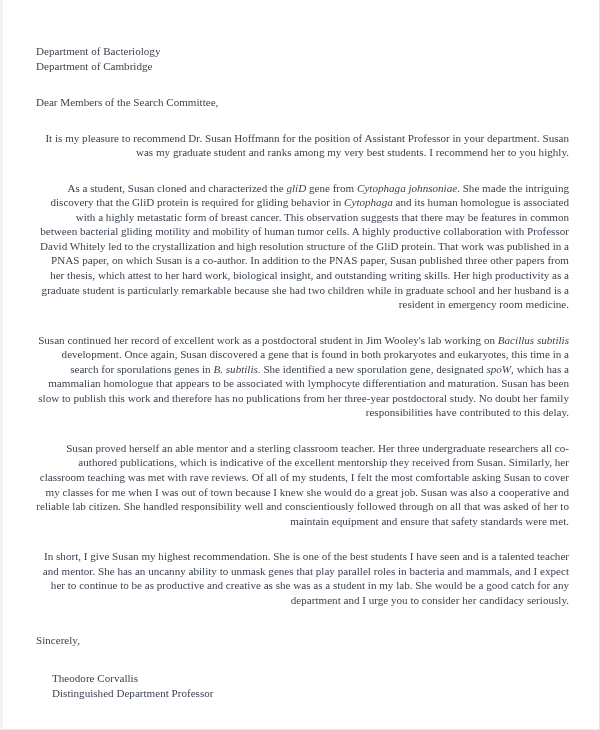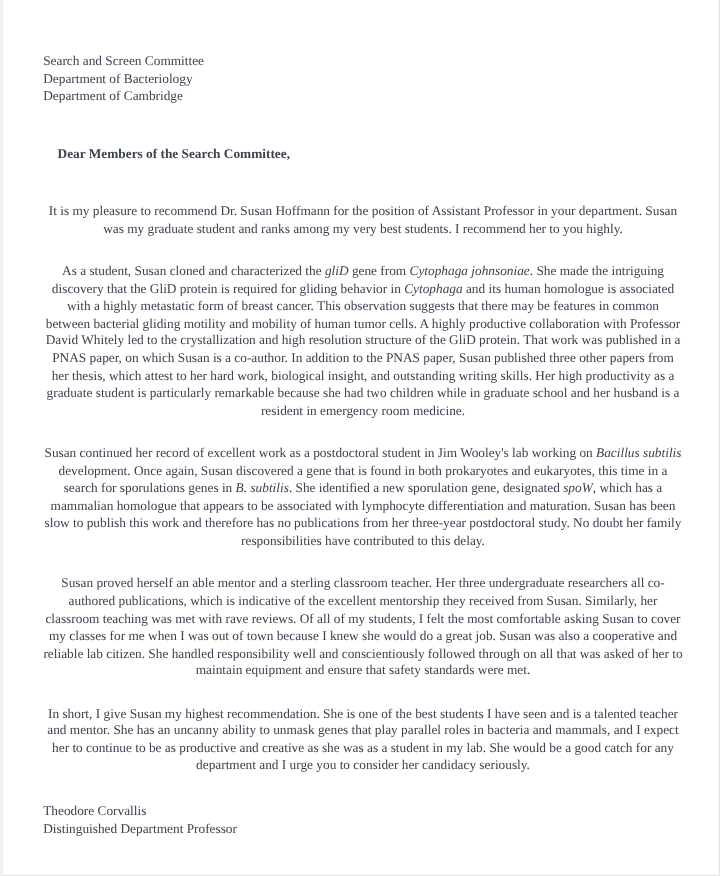--- a/index.html
+++ b/index.html
@@ -43,74 +43,74 @@
   .addr-block {
     margin: 0;
   }
 
   .addr-line {
     display: block;
     white-space: pre;
   }
 
   .salutation {
-    margin: 12px;
+    margin: 0;
     padding-top: 22px;
-    font-weight: bold;
   }
 
   .para {
     margin: 0;
     padding-top: 21px;
-    text-align: center;
+    text-align: right;
     white-space: normal;
   }
 
   .closing {
     margin: 0;
     padding-top: 26px;
   }
 
   .signer {
     margin: 0;
     padding-top: 23px;
   }
 
   .signer-line {
     display: block;
     white-space: pre;
+    margin-left: 16px;
   }
 
   i, .ital {
     font-style: italic;
   }
 </style>
 </head>
 <body>
 
 <div id="page-sheet" style="background: rgb(255, 255, 255);">
 
   <article id="letter-body" style="color: rgb(59, 67, 80);">
 
     <div class="addr-block">
-        <span class="addr-line">Search and Screen Committee</span>
         <span class="addr-line">Department of Bacteriology</span>
         <span class="addr-line">Department of Cambridge</span>
       </div>
 
     <p class="salutation">Dear Members of the Search Committee,</p>
 
     <div id="paragraphs-container">
         <p class="para"><span>It is my pleasure to recommend Dr. Susan Hoffmann for the position of Assistant Professor in your department.  Susan was my graduate student and ranks among my very best students.  I recommend her to you highly.</span></p>
         <p class="para"><span>As a student, Susan cloned and characterized the </span><i>gliD</i><span> gene from </span><i>Cytophaga johnsoniae</i><span>.  She made the intriguing discovery that the GliD protein is required for gliding behavior in </span><i>Cytophaga</i><span> and its human homologue is associated with a highly metastatic form of breast cancer.  This observation suggests that there may be features in common between bacterial gliding motility and mobility of human tumor cells.  A highly productive collaboration with Professor David Whitely led to the crystallization and high resolution structure of the GliD protein.  That work was published in a PNAS paper, on which Susan is a co-author.  In addition to the PNAS paper, Susan published three other papers from her thesis, which attest to her hard work, biological insight, and outstanding writing skills.  Her high productivity as a graduate student is particularly remarkable because she had two children while in graduate school and her husband is a resident in emergency room medicine.</span></p>
         <p class="para"><span>Susan continued her record of excellent work as a postdoctoral student in Jim Wooley's lab working on </span><i>Bacillus subtilis</i><span> development.  Once again, Susan discovered a gene that is found in both prokaryotes and eukaryotes, this time in a search for sporulations genes  in </span><i>B. subtilis</i><span>.  She identified a new sporulation gene, designated </span><i>spoW</i><span>, which has a mammalian homologue that appears to be associated with lymphocyte differentiation and maturation.  Susan has been slow to publish this work and therefore has no publications from her three-year postdoctoral study.  No doubt her family responsibilities have contributed to this delay.</span></p>
         <p class="para"><span>Susan proved herself an able mentor and a sterling classroom teacher.  Her three undergraduate researchers all co-authored publications, which is indicative of the excellent mentorship they received from Susan.  Similarly, her classroom teaching was met with rave reviews.  Of all of my students, I felt the most comfortable asking Susan to cover my classes for me when I was out of town because I knew she would do a great job.  Susan was also a cooperative and reliable lab citizen.  She handled responsibility well and conscientiously followed through on all that was asked of her to maintain equipment and ensure that safety standards were met.</span></p>
         <p class="para"><span>In short, I give Susan my highest recommendation.  She is one of the best students I have seen and is a talented teacher and mentor.  She has an uncanny ability to unmask genes that play parallel roles in bacteria and mammals, and I expect her to continue to be as productive and creative as she was as a student in my lab.  She would be a good catch for any department and I urge you to consider her candidacy seriously.</span></p>
       </div>
 
+    <p class="closing">Sincerely,</p>
 
     <div class="signer">
         <span class="signer-line">Theodore Corvallis</span>
         <span class="signer-line">Distinguished Department Professor</span>
       </div>
 
   </article>
 
 </div>
 

